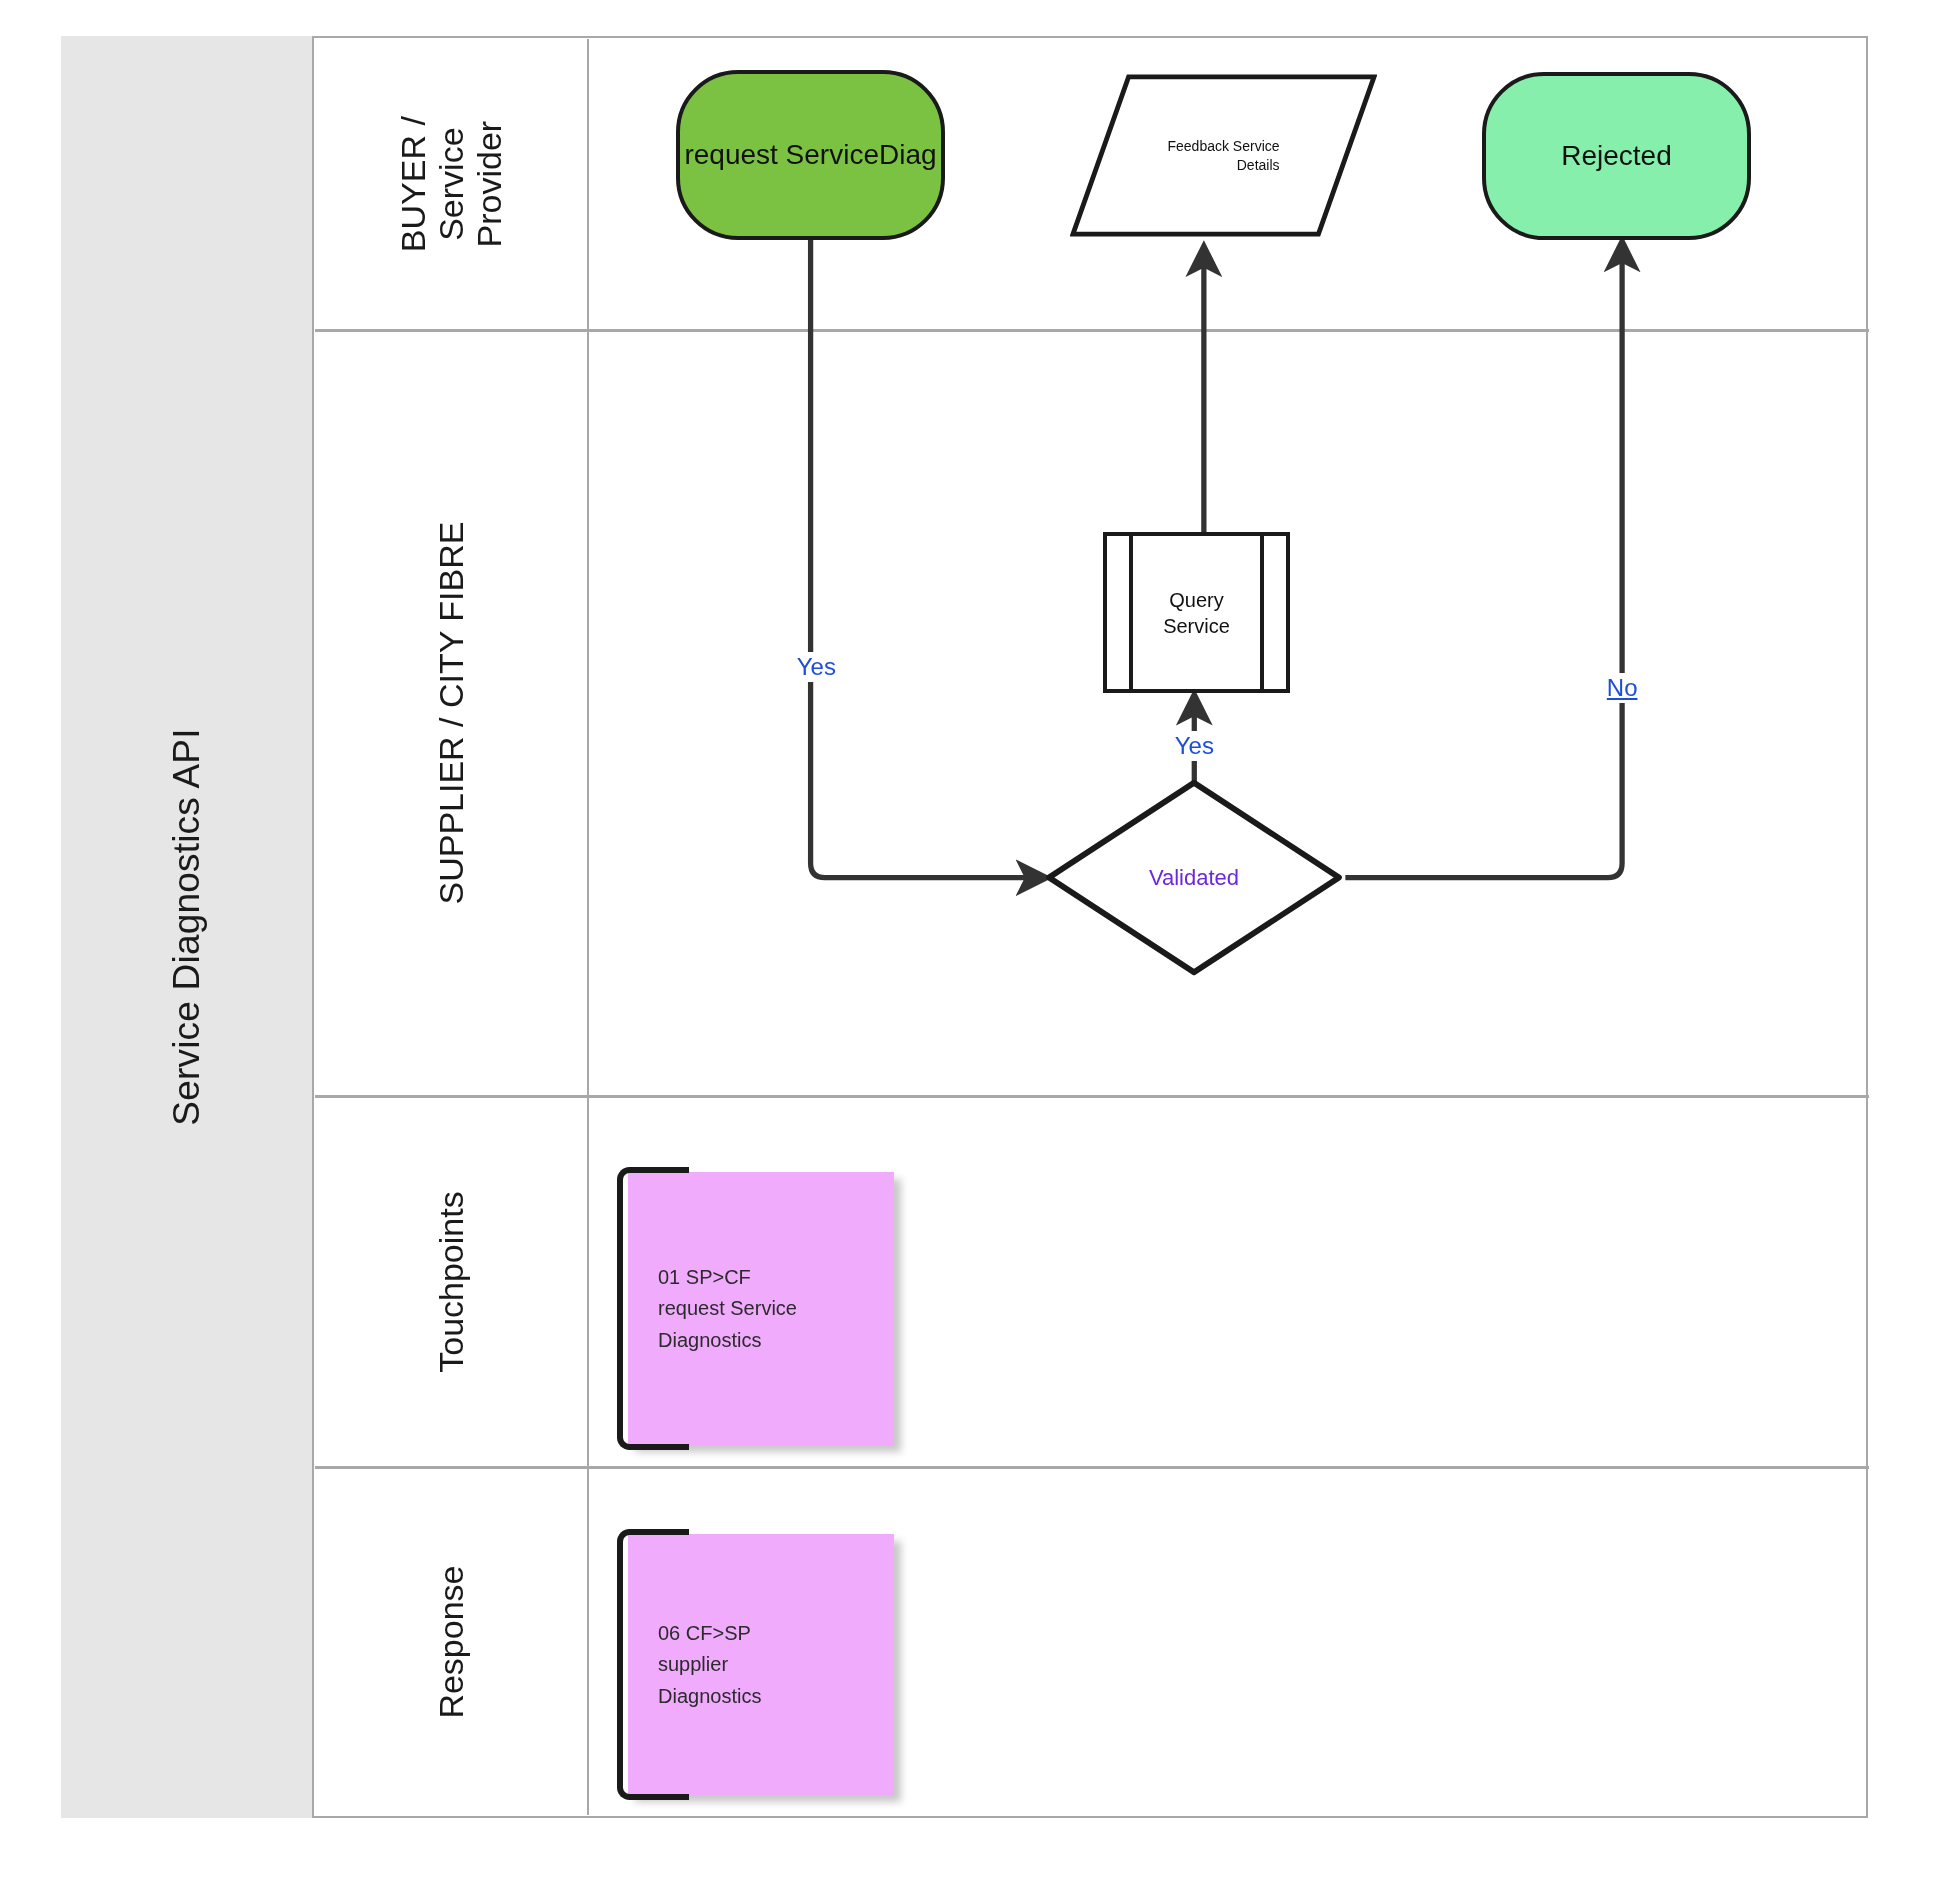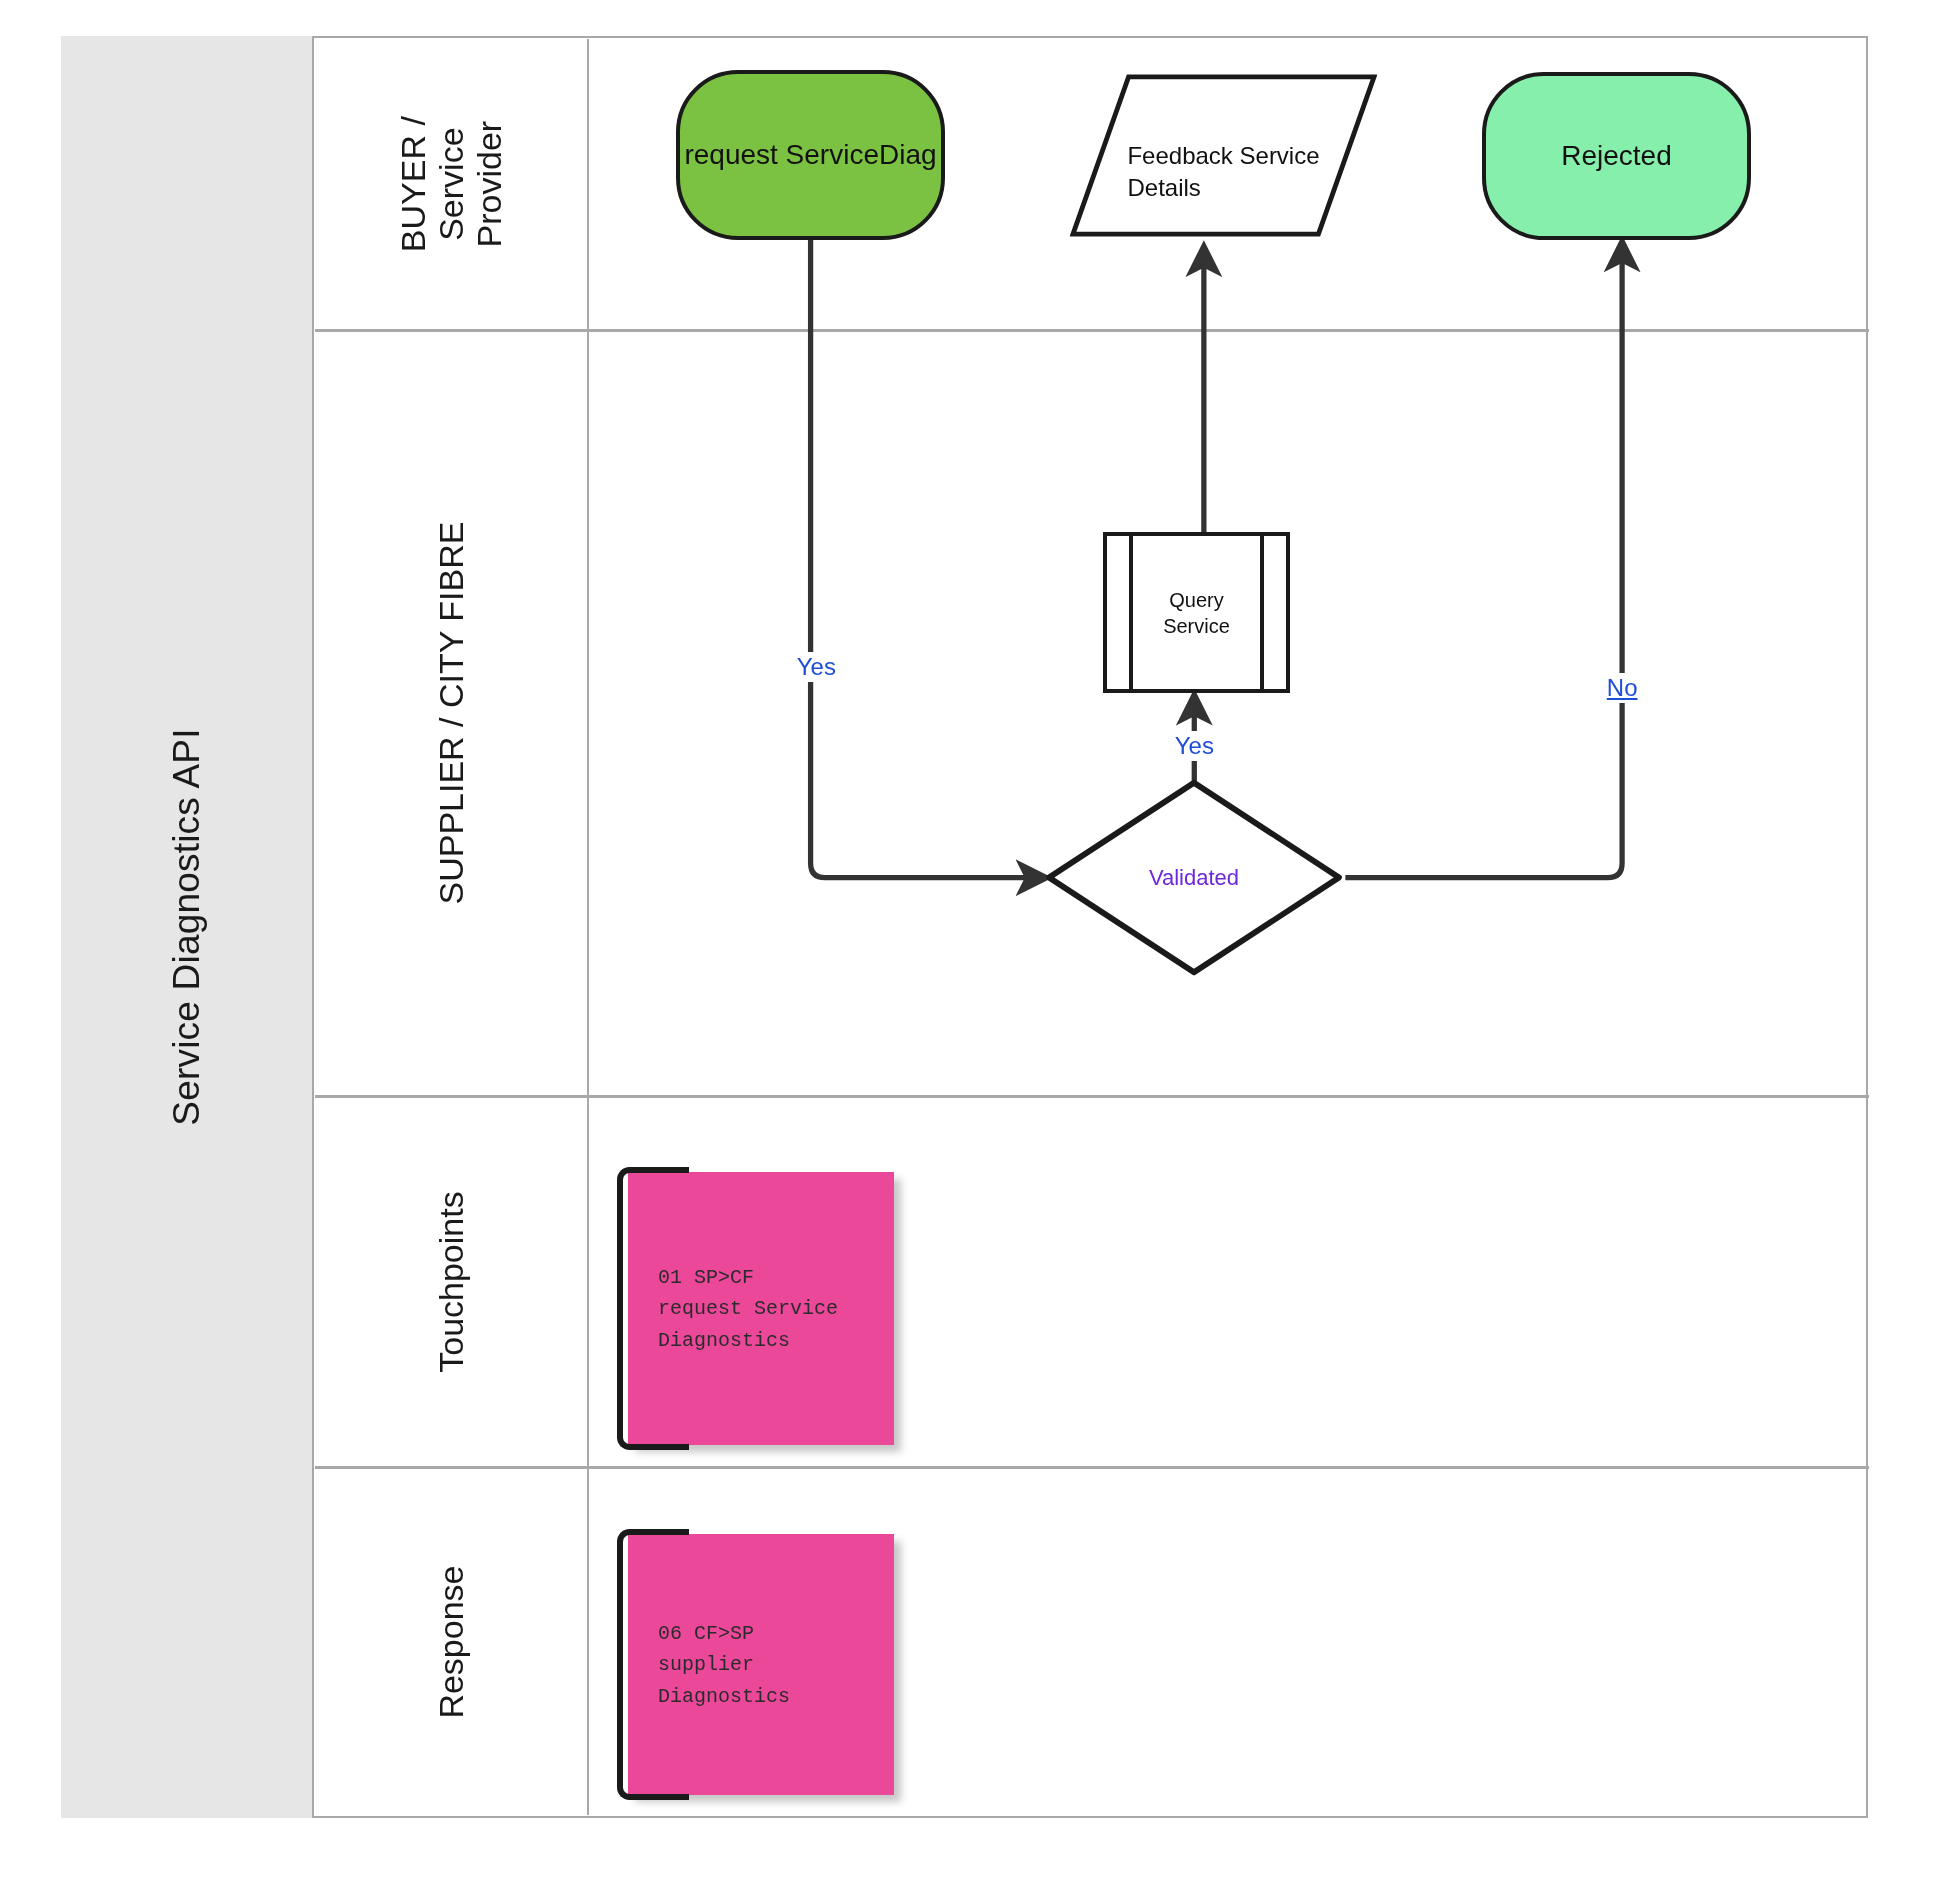--- a/index.html
+++ b/index.html
@@ -21,43 +21,43 @@
 
   
   .node{position:absolute;box-sizing:border-box;display:flex;align-items:center;justify-content:center;
         text-align:center;color:#111;}
   .terminator{border:4.3px solid #1a1a1a;border-radius:62px;font-size:28px;}
   .green{background:#7cc242;}
   .red{background:#86efac;}
 
   .para-wrap{position:absolute;}
   .para-wrap svg{position:absolute;left:0;top:0;}
-  .para-label{position:absolute;left:0;top:16px;width:100%;height:100%;
-              display:flex;align-items:center;justify-content:center;text-align:left;
-              font-size:24px;color:#111;line-height:1.3;}
+  .para-label{position:absolute;left:0;top:0;width:100%;height:100%;
+              display:flex;align-items:center;justify-content:center;text-align:right;
+              font-size:14px;color:#111;line-height:1.3;}
 
   .subproc{border:4.3px solid #1a1a1a;background:#fff;font-size:20px;line-height:1.3;}
   .subproc .bar{position:absolute;top:0;bottom:0;width:4.3px;background:#1a1a1a;}
   .subproc .bar.l{left:21.6px;}
   .subproc .bar.r{right:21.6px;}
 
   .diamond-wrap{position:absolute;}
   .diamond-wrap svg{position:absolute;left:0;top:0;}
   .diamond-label{position:absolute;left:0;top:0;width:100%;height:100%;
                  display:flex;align-items:center;justify-content:center;
                  font-size:22px;color:#6d28d9;}
 
   
   .edges{position:absolute;left:0;top:0;width:1955px;height:1882px;pointer-events:none;}
   .edge-label{position:absolute;font-size:24px;color:#1d4ed8;background:#fff;
               padding:1px 4.8px;white-space:nowrap;}
 
   
-  .note{position:absolute;background:#ec4899;box-sizing:border-box;
-        box-shadow:6.7px 6.7px 7.7px rgba(0,0,0,.22);font-family:Liberation Mono, monospace;}
+  .note{position:absolute;background:#f0abfc;box-sizing:border-box;
+        box-shadow:6.7px 6.7px 7.7px rgba(0,0,0,.22);}
   .note .clip{position:absolute;left:-10.6px;top:-4.8px;width:72px;height:calc(100% + 9.6px);
               box-sizing:border-box;border:6.2px solid #1a1a1a;border-right:none;
               border-radius:12.5px 0 0 12.5px;background:transparent;}
   .note .txt{position:absolute;left:30px;right:14.4px;top:50%;transform:translateY(-50%);
              font-size:20px;color:#2b2b2b;line-height:1.58;white-space:pre-line;}
 </style>
 </head>
 <body>
 
 <div id="stage">

